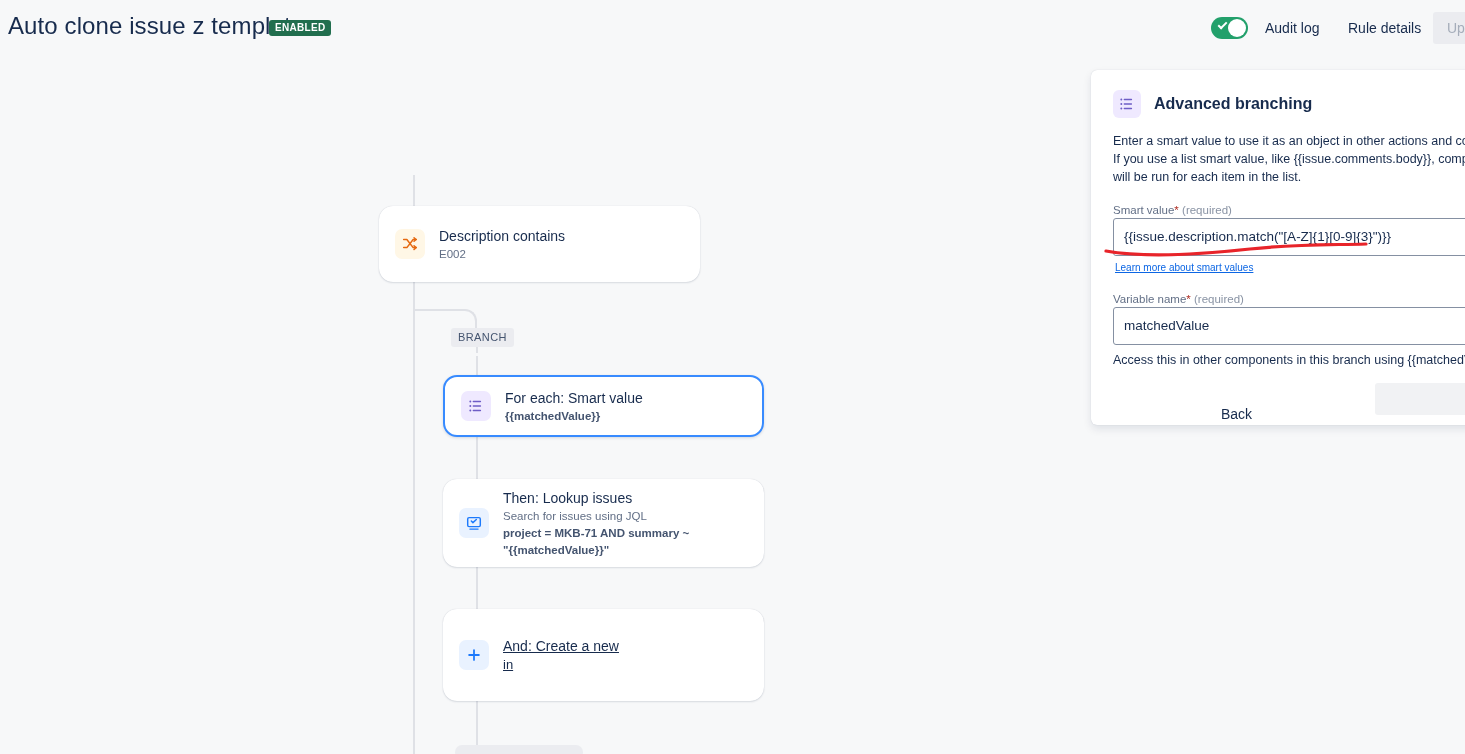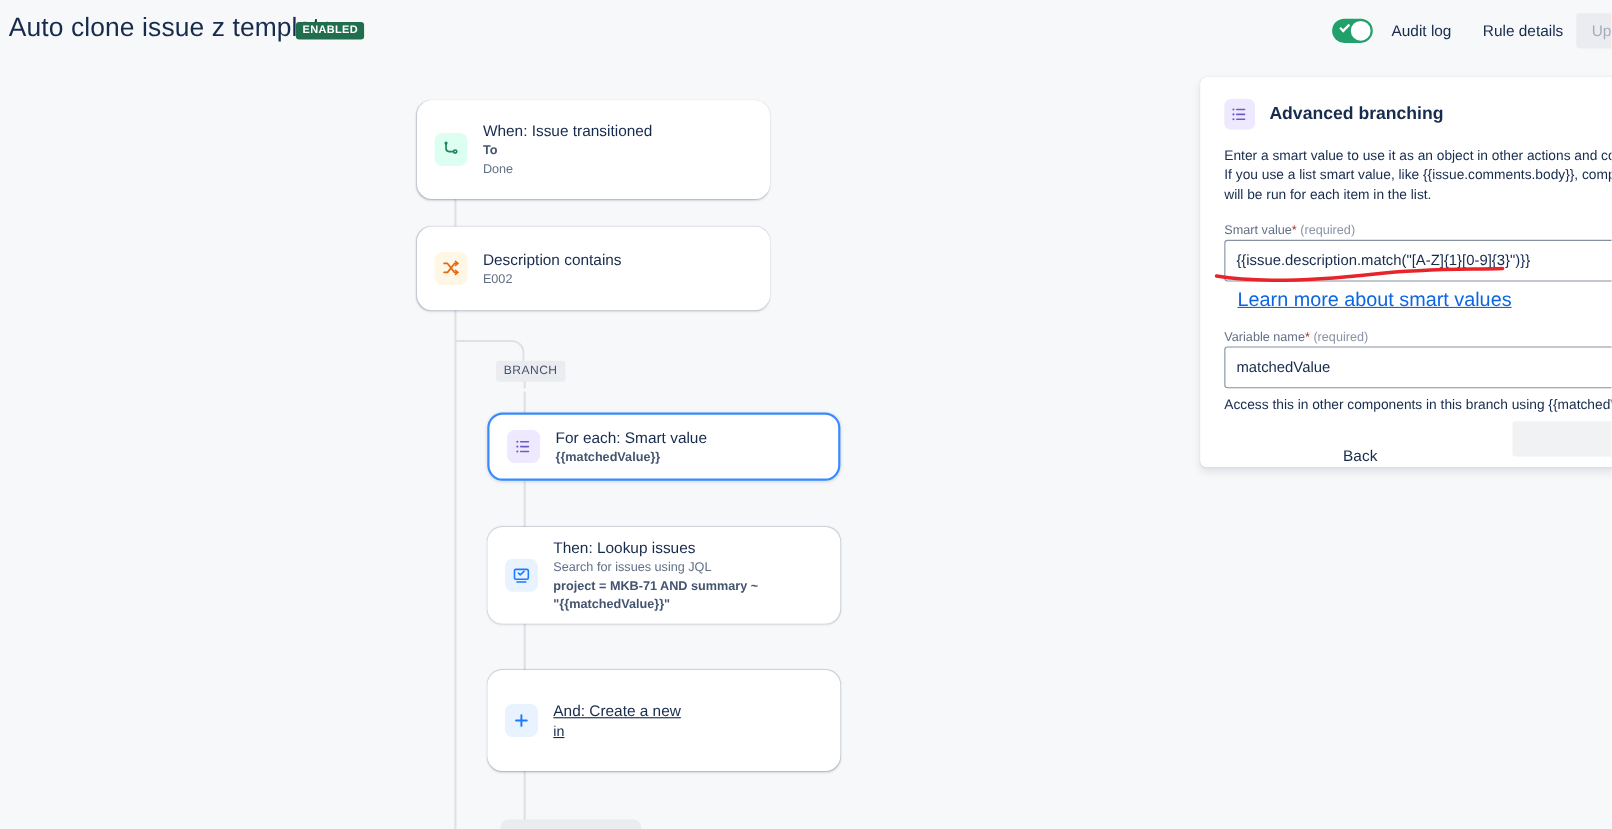--- a/index.html
+++ b/index.html
@@ -155,22 +155,22 @@
   .field-label .req-note { color: #8993a4; }
   .field-input {
     margin-left: 22px; width: 400px; height: 38px;
     border: 1px solid #8590a2; border-radius: 3px;
     background: #ffffff; font-size: 13.5px; color: #172b4d;
     padding: 0 10px; line-height: 36px;
     white-space: nowrap; overflow: hidden;
   }
   .field-input.second { border-color: #8590a2; }
   .learn-link {
-    display: inline-block; margin: 6px 0 0 34px;
-    font-size: 18px; color: #0c66e4; text-decoration: underline; cursor: pointer;
+    display: inline-block; margin: 6px 0 0 24px;
+    font-size: 10px; color: #0c66e4; text-decoration: underline; cursor: pointer;
   }
   .helper-text {
     padding: 8px 0 0 22px; font-size: 12.5px; color: #172b4d;
     white-space: nowrap;
   }
   .panel-actions { position: absolute; left: 0; top: 305px; width: 420px; height: 50px; }
   .back-btn {
     position: absolute; left: 118px; top: 8px;
     height: 32px; padding: 0 12px; line-height: 32px;
     font-size: 14px; color: #172b4d; background: transparent;
@@ -212,34 +212,20 @@
     <div class="conn v" style="left:413px; top:254px; height:444px;"></div>
     <div class="elbow-r" style="left:414px; top:253px; width:63px; height:28px;"></div>
     <div class="conn v" style="left:476px; top:281px; height:16px;"></div>
     <div class="conn v" style="left:476px; top:300px; height:44px;"></div>
     <div class="conn v" style="left:476px; top:381px; height:63px;"></div>
     <div class="conn v" style="left:476px; top:510px; height:63px;"></div>
     <div class="conn v" style="left:476px; top:645px; height:52px;"></div>
 
     <div class="branch-label" style="left:451px; top:272px;">BRANCH</div>
 
-    <div class="card" style="left:379px; top:35px; width:321px; height:90px;">
-      <div class="card-icon icon-green">
-        <svg width="18" height="18" viewBox="0 0 20 20" fill="none" stroke="#1f845a" stroke-width="1.7" stroke-linecap="round" stroke-linejoin="round">
-          <path d="M5 4 v5 a3 3 0 0 0 3 3 h4"></path>
-          <circle cx="5" cy="3.4" r="1.6" fill="#1f845a" stroke="none"></circle>
-          <circle cx="14.2" cy="12" r="1.6" fill="none"></circle>
-        </svg>
-      </div>
-      <div class="card-body">
-        <div class="card-title">When: Issue transitioned</div>
-        <div class="card-sub strong">To</div>
-        <div class="card-sub plain">Done</div>
-      </div>
-    </div>
 
     <div class="card" style="left:379px; top:150px; width:321px; height:76px;">
       <div class="card-icon icon-orange">
         <svg width="18" height="18" viewBox="0 0 20 20" fill="none" stroke="#e56910" stroke-width="1.7" stroke-linecap="round" stroke-linejoin="round">
           <path d="M3 5 h3.5 l7 9 h3.5"></path>
           <path d="M3 14 h3.5 l7 -9 h3.5"></path>
           <path d="M14.5 3 l2.2 2 -2.2 2"></path>
           <path d="M14.5 12 l2.2 2 -2.2 2"></path>
         </svg>
       </div>

